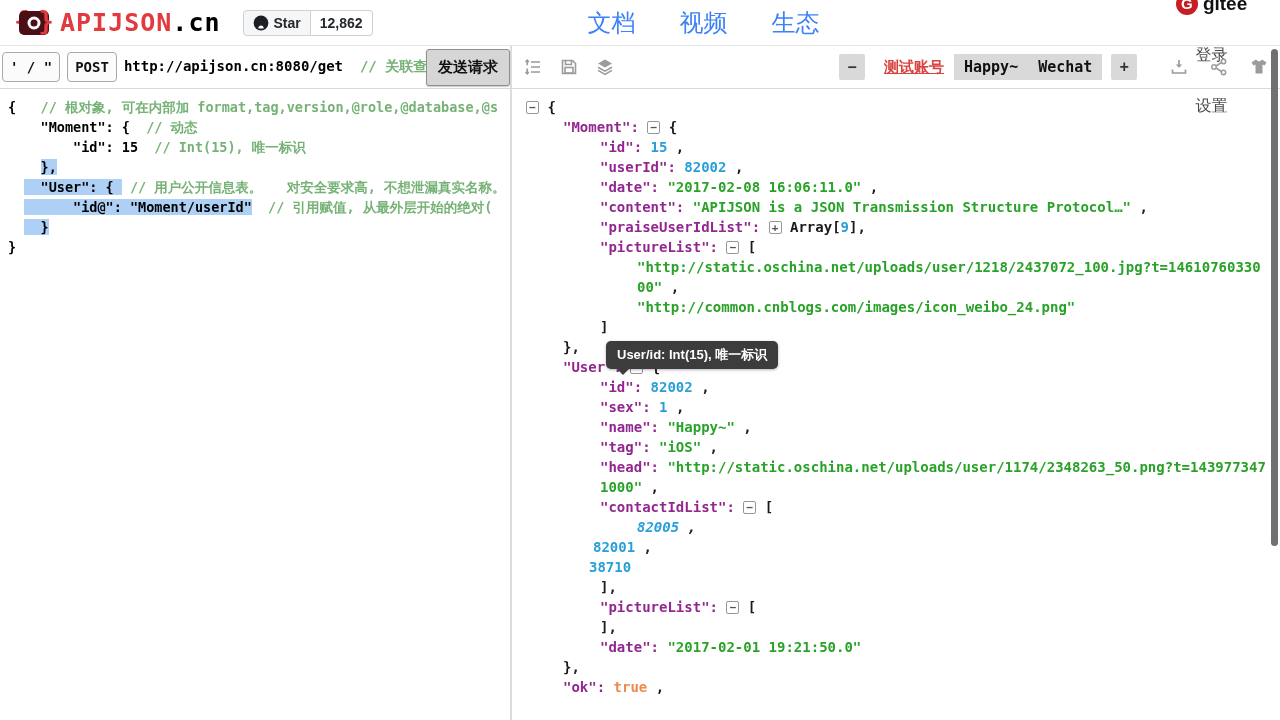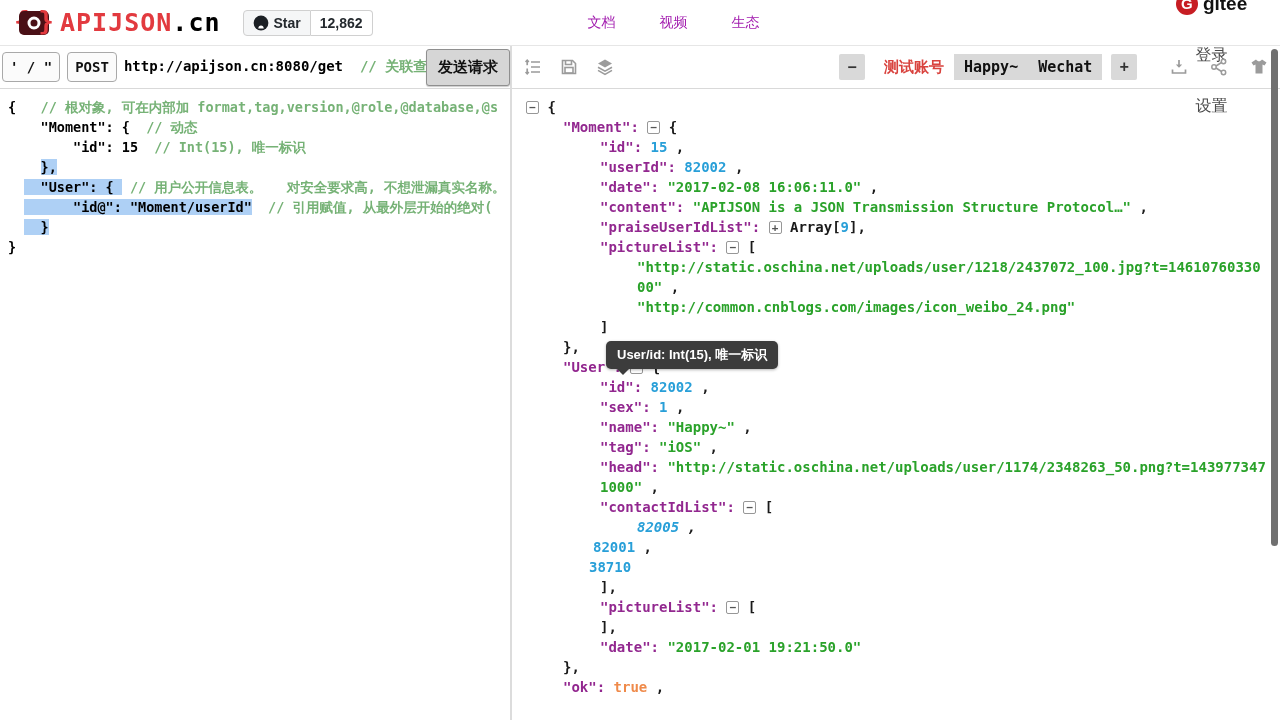--- a/index.html
+++ b/index.html
@@ -25,21 +25,21 @@
   .brand-tld{ color:#000000; }
   .star-widget{ display:flex; margin-left:22px; cursor:pointer; }
   .star-box{ display:flex; align-items:center; gap:5px; border:1px solid #d0d0d0;
     background:#f5f6f7; padding:2px 9px; font:bold 14px "Liberation Sans",sans-serif;
     color:#24292e; border-radius:4px 0 0 4px; height:26px; }
   .count-box{ border:1px solid #d0d0d0; border-left:none; background:#fff; padding:2px 9px;
     font:bold 14px "Liberation Sans",sans-serif; color:#24292e; border-radius:0 4px 4px 0;
     height:26px; display:flex; align-items:center; }
   .gh-mark{ width:16px; height:16px; }
   .nav{ display:flex; gap:44px; margin-left:215px; }
-  .nav-item{ font-size:14px; color:#a21caf; cursor:pointer; }
+  .nav-item{ font-size:24px; color:#3b82f6; cursor:pointer; }
   .header-right{ margin-left:auto; display:flex; align-items:center; gap:30px;flex-direction:column; }
   .tencent{ display:flex; align-items:flex-end; cursor:pointer; line-height:1; }
   .tencent-word{ display:flex; flex-direction:column; line-height:1; }
   .tencent-top{ font:italic bold 9px "Liberation Sans",sans-serif;
     background:linear-gradient(90deg,#f7a823,#3cb54a); -webkit-background-clip:text;
     background-clip:text; color:transparent; margin-left:10px;}
   .tencent-open{ font:italic bold 21px "Liberation Sans",sans-serif; letter-spacing:0; }
   .tencent-open .lo{color:#3cb54a}.tencent-open .lp{color:#00a0e9}
   .tencent-open .le{color:#5c6bc0}.tencent-open .ln{color:#e91e8c}
   .tencent-suffix{ font:bold 12px "Liberation Sans",sans-serif; color:#1d4ed8; margin:0 0 2px 4px; }
@@ -74,21 +74,21 @@
   .res-toolbar{ height:43px; border-bottom:1px solid #d9d9d9; display:flex; align-items:center;
     padding:0 12px; flex:none; }
   .icon-group{ display:flex; align-items:center; gap:18px; }
   .tb-icon{ width:18px; height:18px; cursor:pointer; display:block; }
   .tabs-area{ display:flex; align-items:center; gap:9px; margin-left:225px; }
   .mini-btn{ width:26px; height:26px; background:#d9d9d9; border:none; border-radius:2px;
     font:bold 15px "DejaVu Sans Mono",monospace; color:#333; cursor:pointer; }
   .tab-strip{ display:flex; }
   .tab{ height:26px; display:flex; align-items:center; padding:0 10px;
     font:bold 15px "DejaVu Sans Mono",monospace; background:#d9d9d9; color:#111; cursor:pointer; }
-  .tab.active{ background:#fff; color:#d9433e; }
+  .tab.active{ background:#fff; color:#d9433e;text-decoration:underline; }
   .right-icons{ margin-left:auto; display:flex; align-items:center; gap:22px; }
   
   .res-body{ position:relative; flex:1; overflow:hidden; padding:8px 14px 0 0;
     font:bold 14px "DejaVu Sans Mono",monospace; color:#1a1a1a; }
   .rline{ white-space:pre-wrap; word-break:break-all; line-height:20px; }
   .k{ color:var(--c-key); } .s{ color:var(--c-str); } .n{ color:var(--c-num); }
   .b{ color:var(--c-bool); } .p{ color:#1a1a1a; }
   .tog{ display:inline-block; width:13px; height:13px; border:1px solid #979797;
     border-radius:2px; background:#fff; color:#555; font:bold 11px "DejaVu Sans Mono",monospace;
     line-height:11px; text-align:center; vertical-align:1px; cursor:pointer; }

